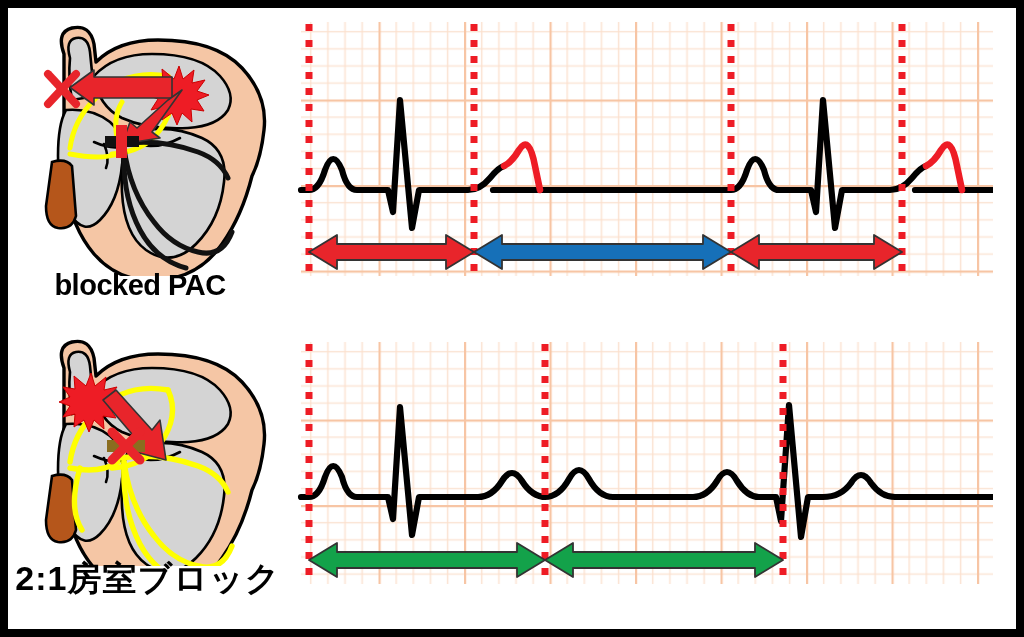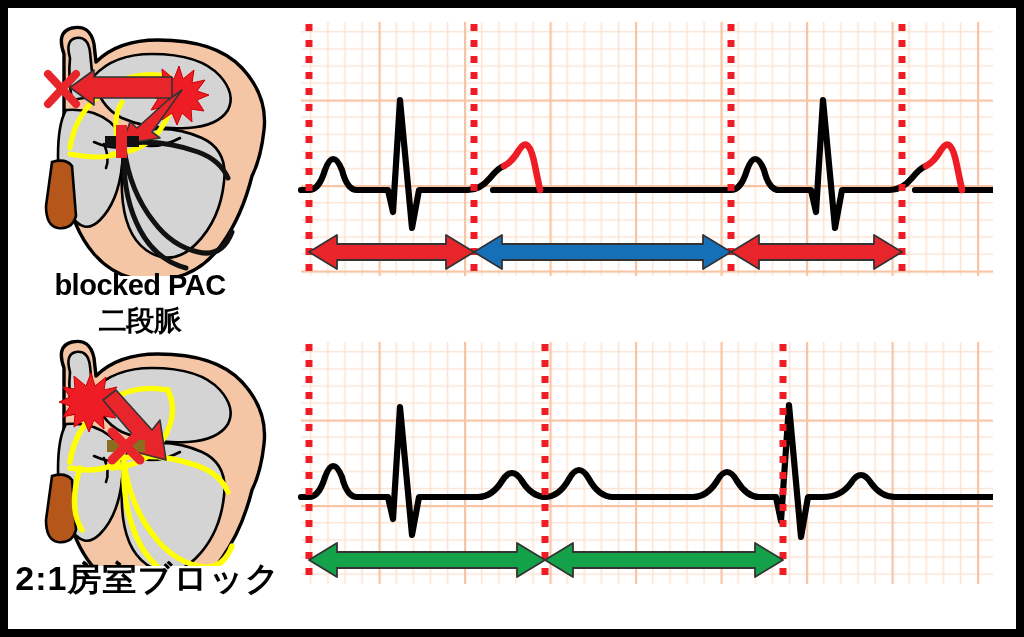--- a/index.html
+++ b/index.html
@@ -88,21 +88,20 @@
           <polygon points="168,86 182,76 152,118 160,124 122,130 130,108 137,114" fill="#e8252b" stroke="#333" stroke-width="1.6" stroke-linejoin="round"></polygon>
         </g>
 
         <g>
           <rect x="105" y="122" width="34" height="11" fill="#111"></rect>
           <rect x="116" y="111" width="11" height="33" fill="#e8252b"></rect>
         </g>
       </svg>
 
       <div class="cap cap-en" style="top:248px;margin-top:8px;">blocked PAC</div>
-      <div class="cap cap-jp" style="top:292px;">二段脈</div>
     </div>
 
     <div class="heart-block" style="left:-8px;top:330px;height:260px;">
 
       <svg class="heart-svg" width="280" height="228" viewBox="0 0 280 228">
         <g>
           <path d="M64 30 q-8 -22 8 -26 q18 -4 22 16 l2 18
                    q22 -22 62 -22 q58 0 84 28 q26 28 22 62
                    q-3 28 -12 46 q-10 40 -30 68 q-22 32 -60 36
                    q-42 4 -68 -26 q-22 -26 -28 -66 q-6 -40 -2 -74 z" fill="#f5c6a5" stroke="#000" stroke-width="3.4" stroke-linejoin="round"></path>

